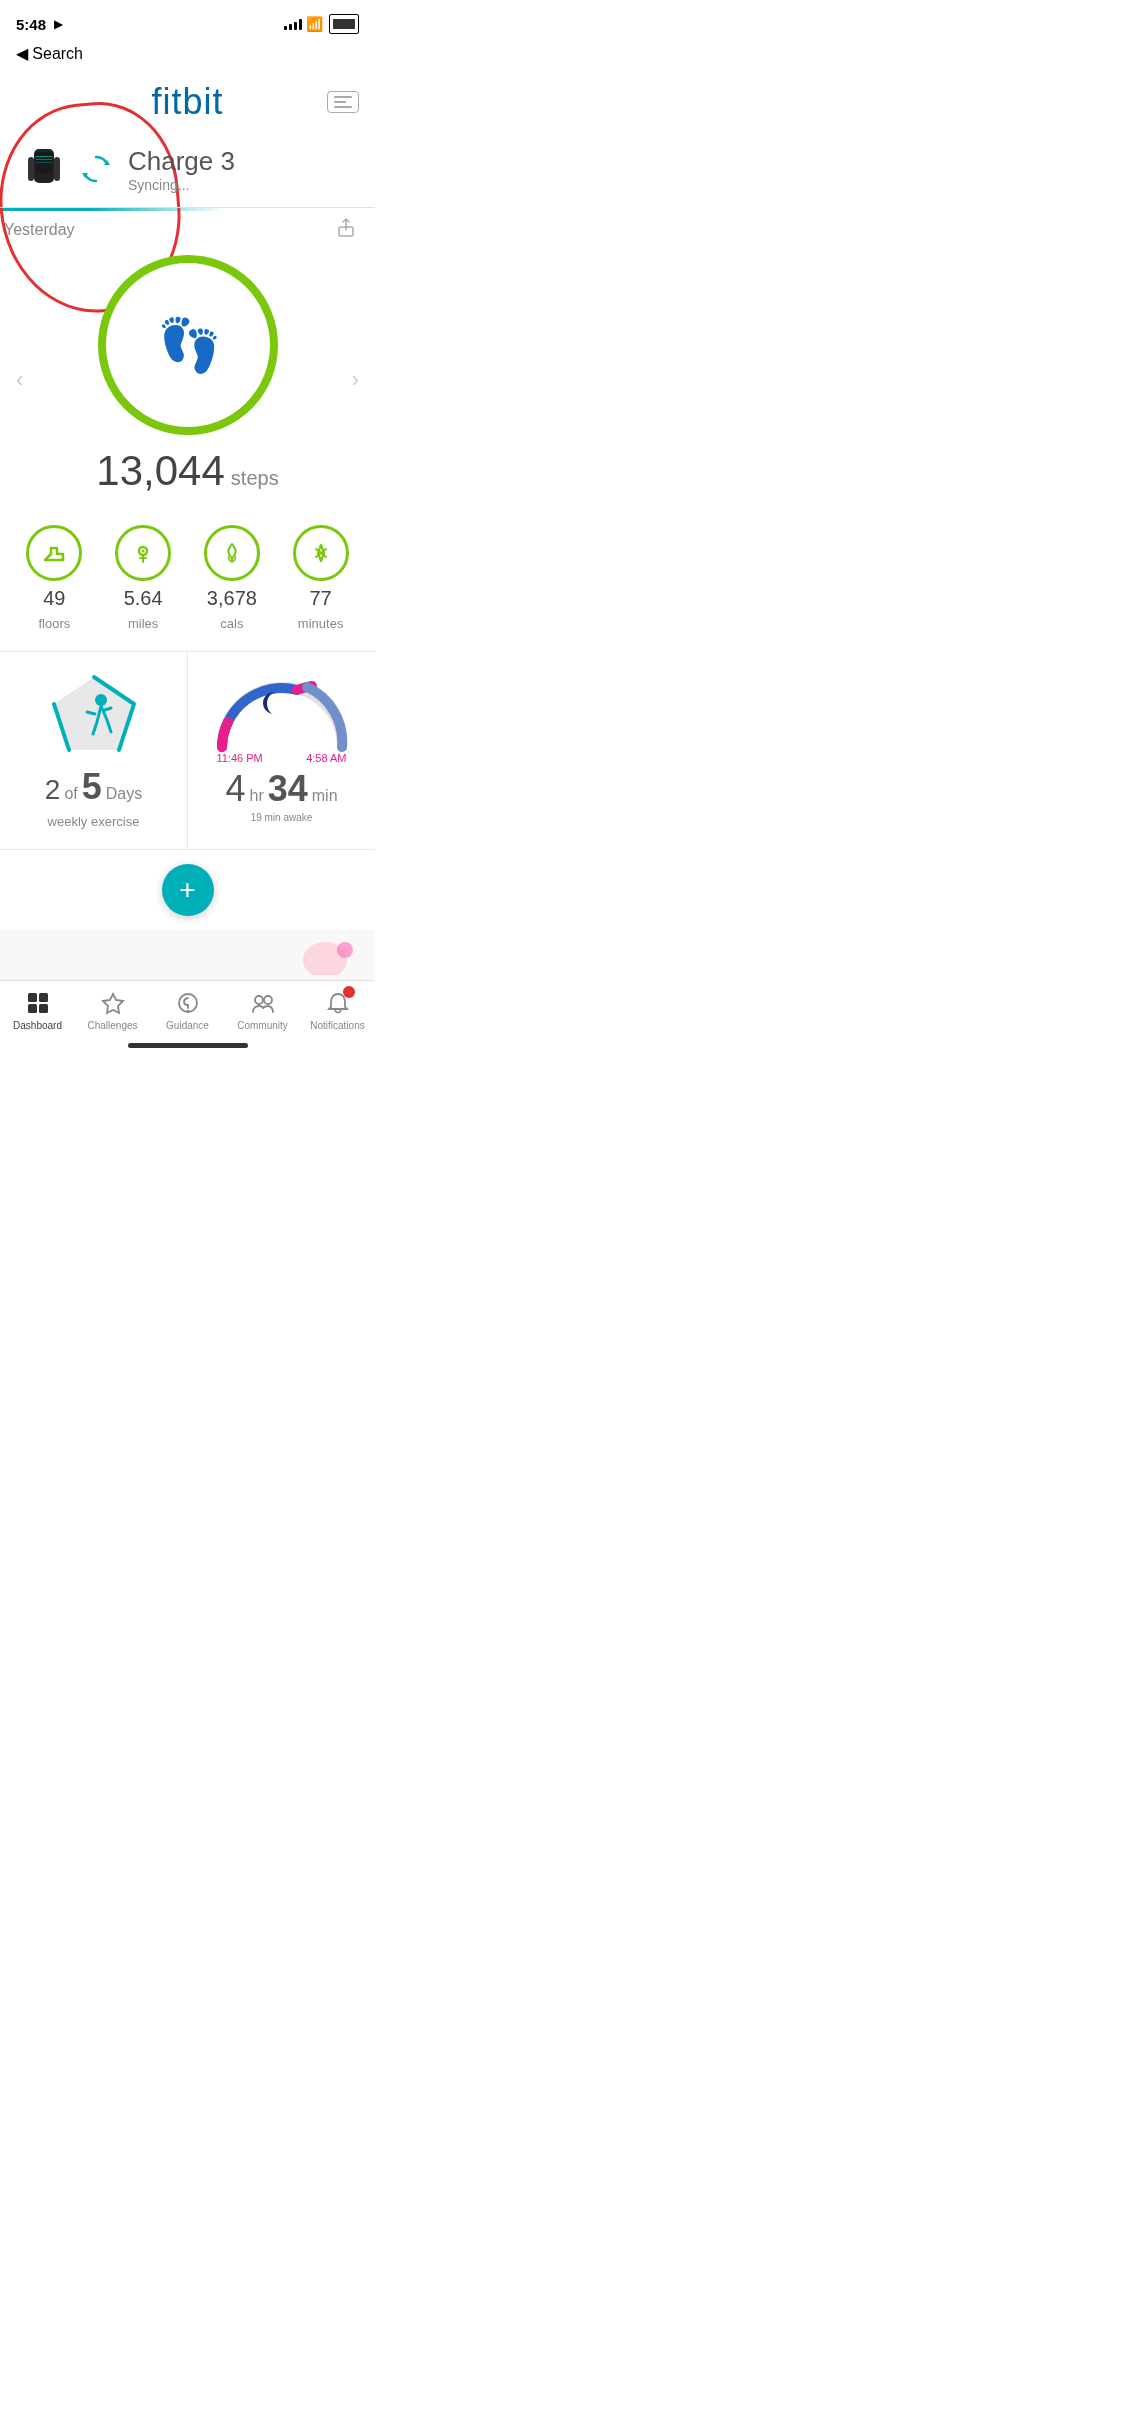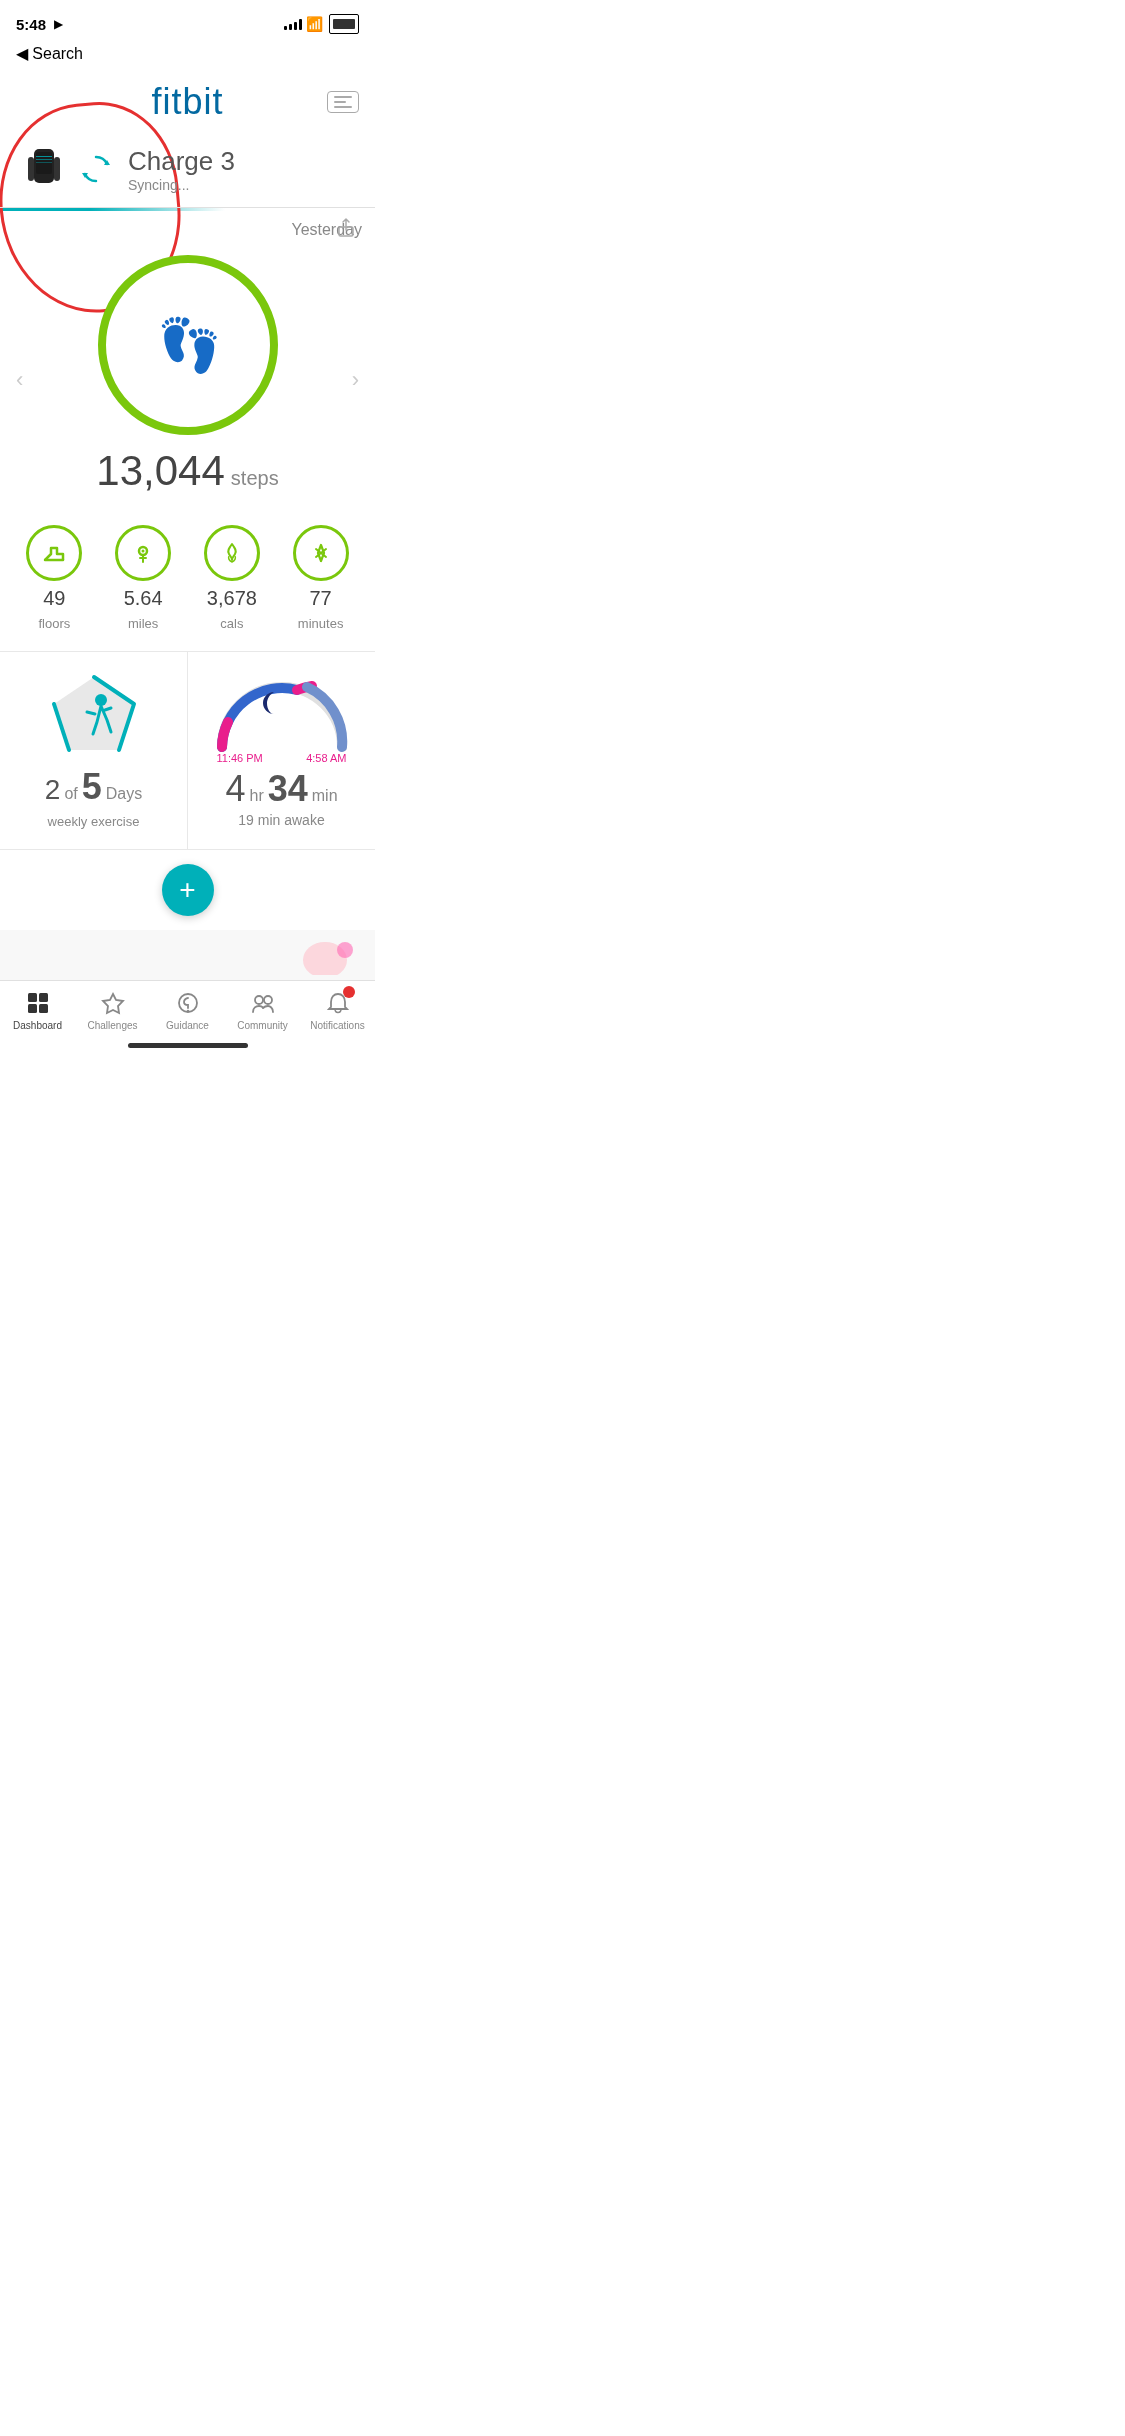--- a/index.html
+++ b/index.html
@@ -125,23 +125,23 @@
       pointer-events: none;
       transform: rotate(-5deg);
     }
     .device-section-wrapper {
       position: relative;
     }
 
     
     .date-nav {
       display: flex;
-      justify-content: flex-end;
-      align-items: center;
-      padding: 10px 13px 6px;
+      justify-content: flex-start;
+      align-items: center;
+      padding: 10px 4px 6px;
       position: relative;
     }
     .date-label {
       font-size: 16px;
       color: #888;
       font-weight: 400;
     }
     .date-share {
       position: absolute;
       right: 18px;
@@ -258,21 +258,21 @@
       display: flex;
       align-items: baseline;
       gap: 4px;
       margin-top: 4px;
     }
     .sleep-hr { font-size: 36px; color: #555; font-weight: 300; }
     .sleep-hr-label { font-size: 16px; color: #888; }
     .sleep-min { font-size: 36px; color: #555; font-weight: 600; }
     .sleep-min-label { font-size: 16px; color: #888; }
     .sleep-awake {
-      font-size: 14px;
+      font-size: 10px;
       color: #888;
       margin-top: 2px;
     }
     .sleep-time-labels {
       display: flex;
       justify-content: space-between;
       width: 130px;
       font-size: 11px;
     }
     .sleep-start { color: #E91E8C; font-weight: 500; }

